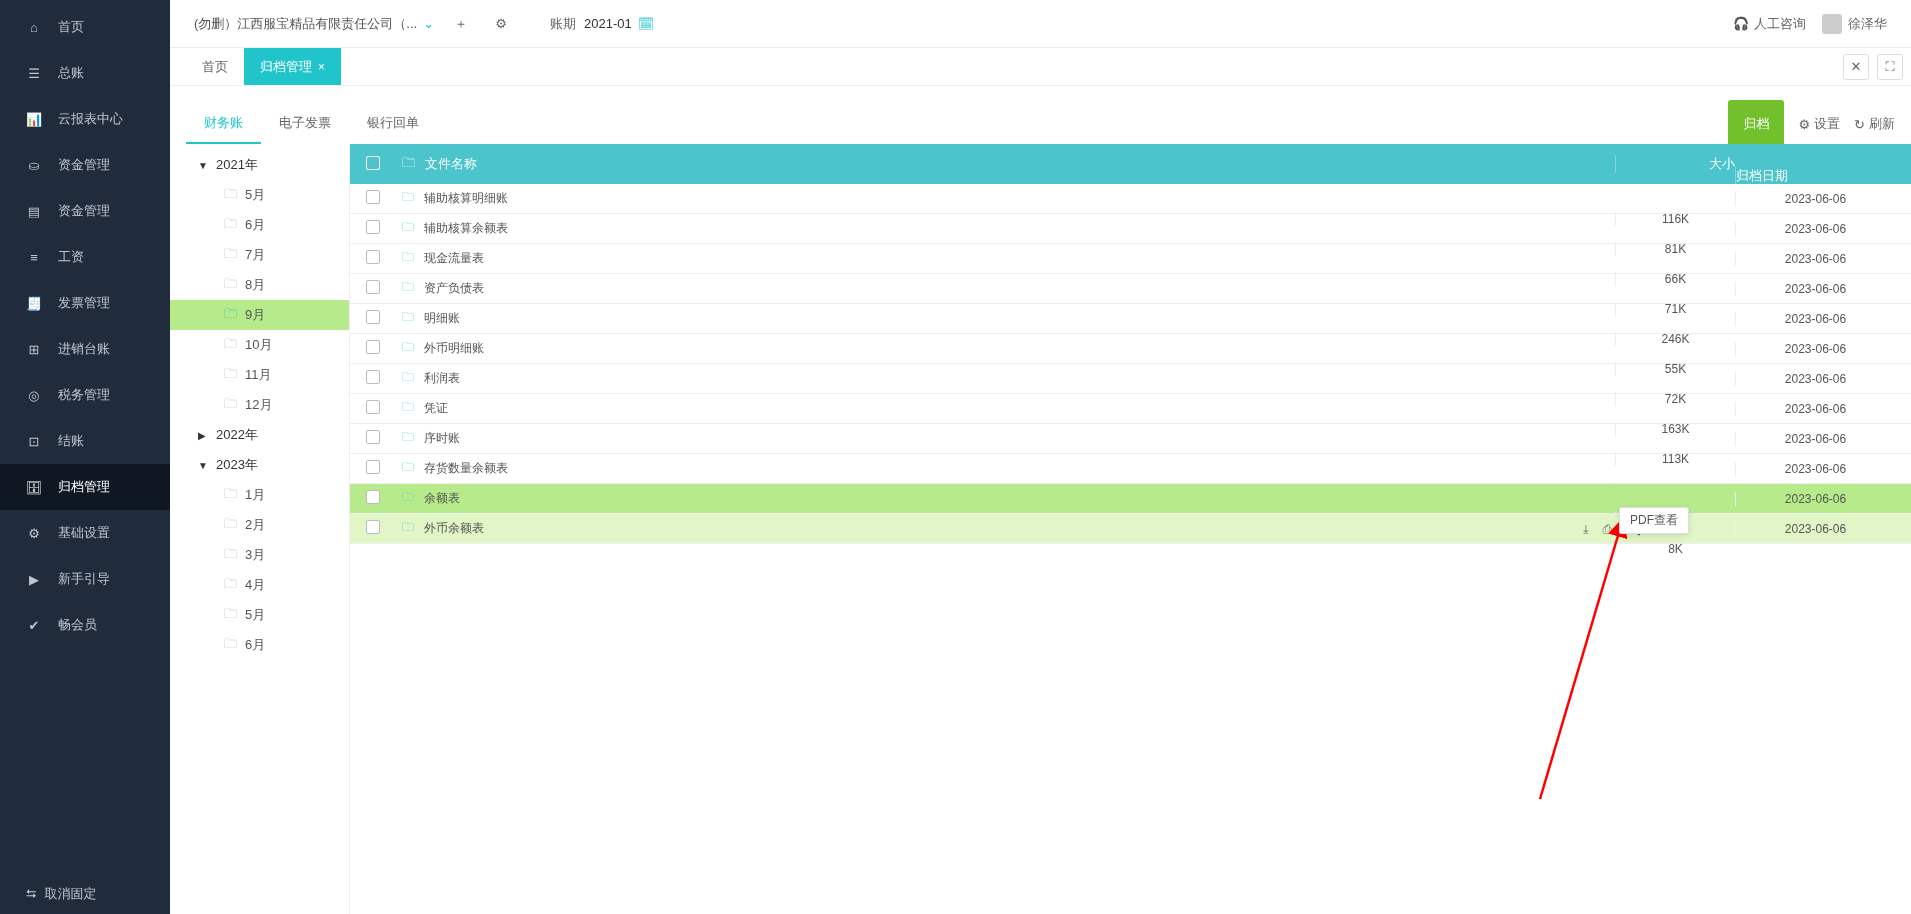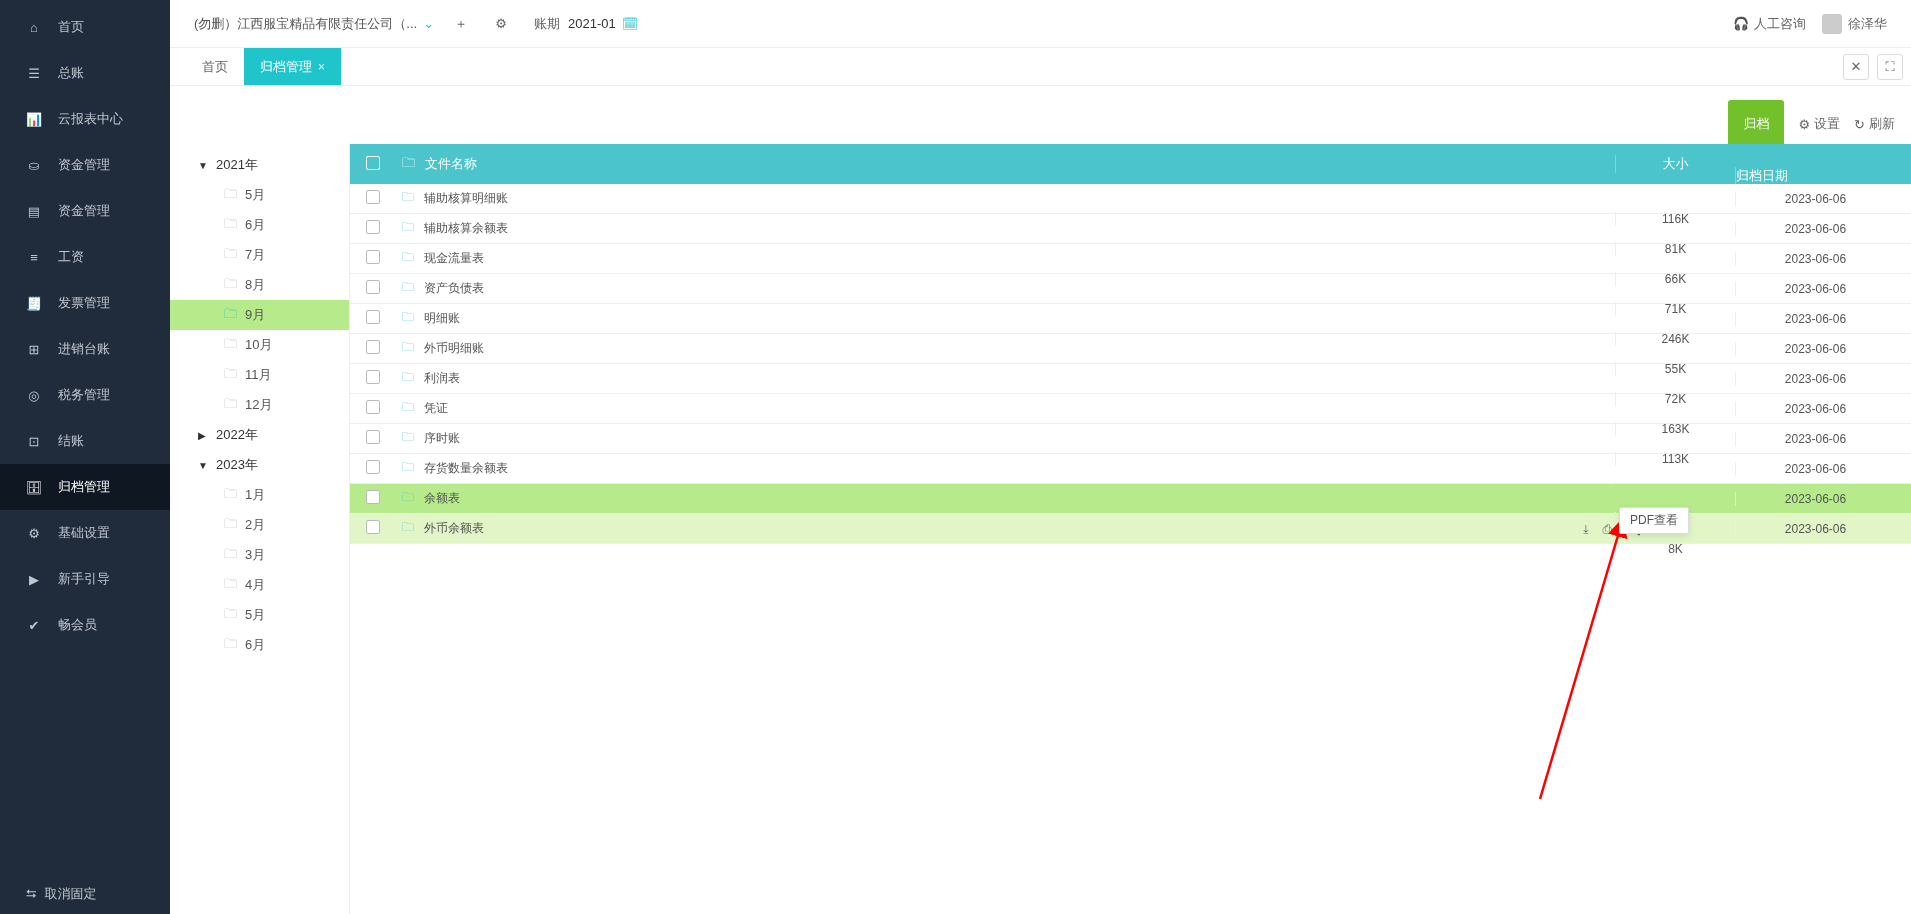--- a/index.html
+++ b/index.html
@@ -15,21 +15,21 @@
 .nav-item { display: flex; align-items: center; height: 46px; padding-left: 26px; cursor: pointer; }
 .nav-item.active { background: #0f1722; color: #fff; }
 .nav-icon { width: 16px; height: 16px; margin-right: 16px; display: inline-flex; align-items: center; justify-content: center; }
 .sidebar-footer { position: absolute; bottom: 0; left: 0; width: 100%; height: 40px; display: flex; align-items: center; padding-left: 26px; cursor: pointer; color: #c0c6cf; }
 
 
 .topbar { position: absolute; left: 170px; top: 0; right: 0; height: 48px; display: flex; align-items: center; padding: 0 24px; border-bottom: 1px solid #eee; }
 .company-select { color: #555; display: flex; align-items: center; cursor: pointer; }
 .company-select .chev { color: #20c5cb; margin-left: 6px; }
 .top-icon-btn { width: 26px; height: 26px; display: flex; align-items: center; justify-content: center; color: #666; cursor: pointer; margin-left: 14px; }
-.period-label { margin-left: 20px; color: #666; }
+.period-label { margin-left: 36px; color: #666; }
 .period-val { margin-left: 8px; color: #333; }
 .cal-icon { color: #20c5cb; margin-left: 6px; }
 .topbar-right { margin-left: auto; display: flex; align-items: center; gap: 16px; color: #666; }
 .avatar { width: 20px; height: 20px; background: #ccc; border-radius: 3px; display: inline-block; }
 
 
 .tabsbar { position: absolute; left: 170px; top: 48px; right: 0; height: 38px; display: flex; align-items: stretch; padding-left: 16px; border-bottom: 1px solid #eee; }
 .tab { padding: 0 16px; display: flex; align-items: center; color: #666; cursor: pointer; }
 .tab.active { background: #20c5cb; color: #fff; }
 .tab .close-x { margin-left: 6px; font-size: 12px; }
@@ -52,21 +52,21 @@
 .tree-caret { margin-right: 8px; font-size: 10px; display:inline-block; width: 10px;}
 .tree-month { display:flex; align-items:center; height: 30px; padding-left: 54px; color:#555; cursor:pointer; }
 .tree-month .folder { margin-right: 8px; color: #bbb; }
 .tree-month.active { background: #b6ea8a; }
 .tree-month.active .folder { color: #20c5cb; }
 
 .table-panel { flex: 1; position: relative; overflow: hidden; }
 .thead { height: 40px; background: #4bc5cb; color: #fff; display:flex; align-items:center; padding: 0 16px; }
 .th-check { width: 26px; }
 .th-name { flex: 1; padding-left: 10px; display:flex; align-items:center; gap: 10px;}
-.th-size { width: 120px; text-align:center; border-left: 1px solid rgba(255,255,255,0.3); }
+.th-size { width: 120px; text-align:right; border-left: 1px solid rgba(255,255,255,0.3); }
 .th-date { width: 160px; text-align:left; border-left: 1px solid rgba(255,255,255,0.3); margin-top: 23px; }
 
 .tbody { }
 .trow { height: 30px; display:flex; align-items:center; padding: 0 16px; border-bottom: 1px solid #eee; font-size:12px; color:#555; position:relative; }
 .trow.selected { background: #b6ea8a; }
 .trow.hover { background: #e1f5c7; }
 .td-check { width: 26px; }
 .td-name { flex: 1; padding-left: 10px; display:flex; align-items:center; gap: 10px;}
 .td-size { width: 120px; text-align:center; border-left: 1px solid #eee; margin-top: 40px; }
 .td-date { width: 160px; text-align:center; border-left: 1px solid #eee; }
@@ -190,20 +190,25 @@
     <div class="sq-btn">
         <span>✕</span>
       </div>
     <div class="sq-btn">
         <span>⛶</span>
       </div>
   </div>
 </div>
 
 <div class="actionbar">
+  <div class="subtabs" id="subtabs-host">
+      <div class="subtab active">财务账</div>
+      <div class="subtab">电子发票</div>
+      <div class="subtab">银行回单</div>
+    </div>
   <div class="actionbar-right">
     <button class="btn-primary">归档</button>
     <div class="link-btn">
       <span>⚙</span>
       <span>设置</span>
     </div>
     <div class="link-btn">
       <span>↻</span>
       <span>刷新</span>
     </div>

